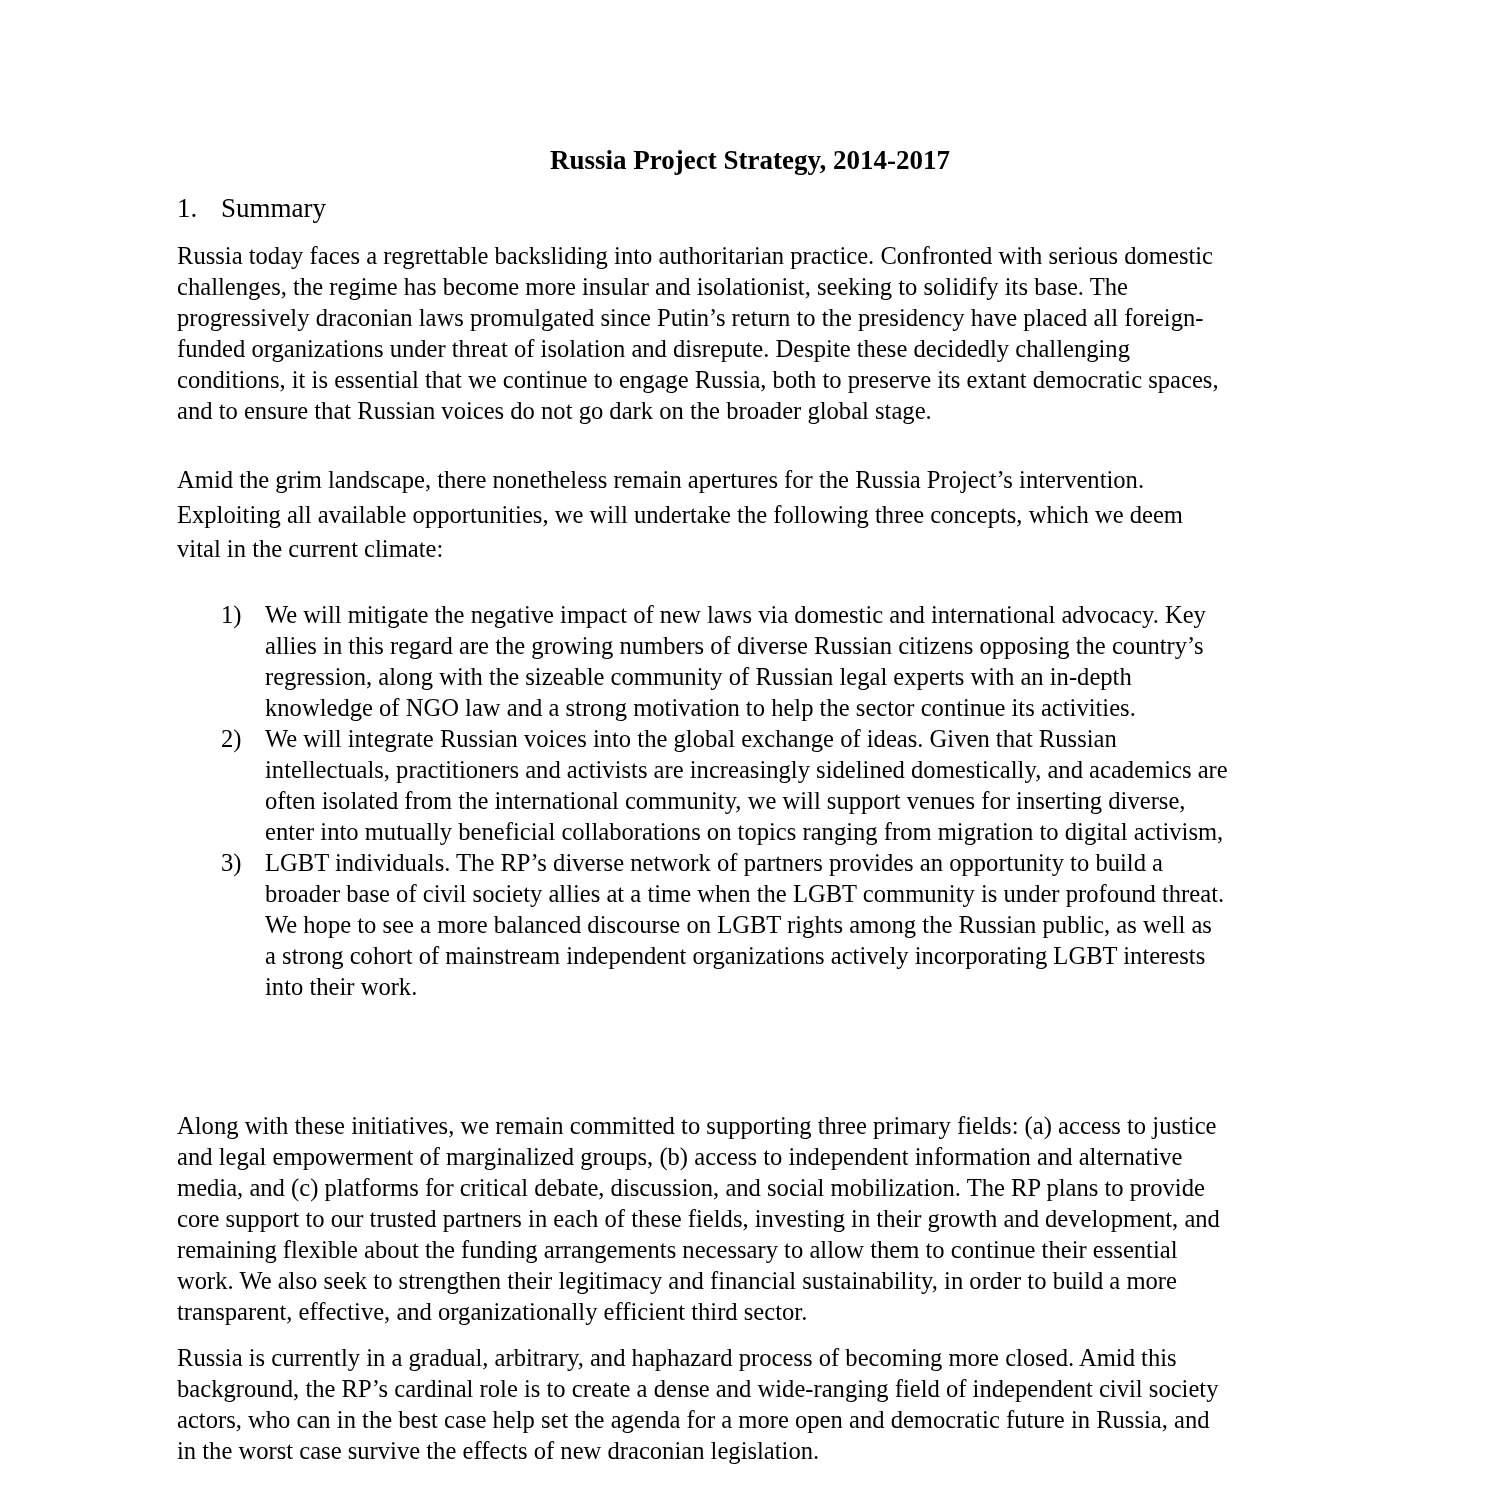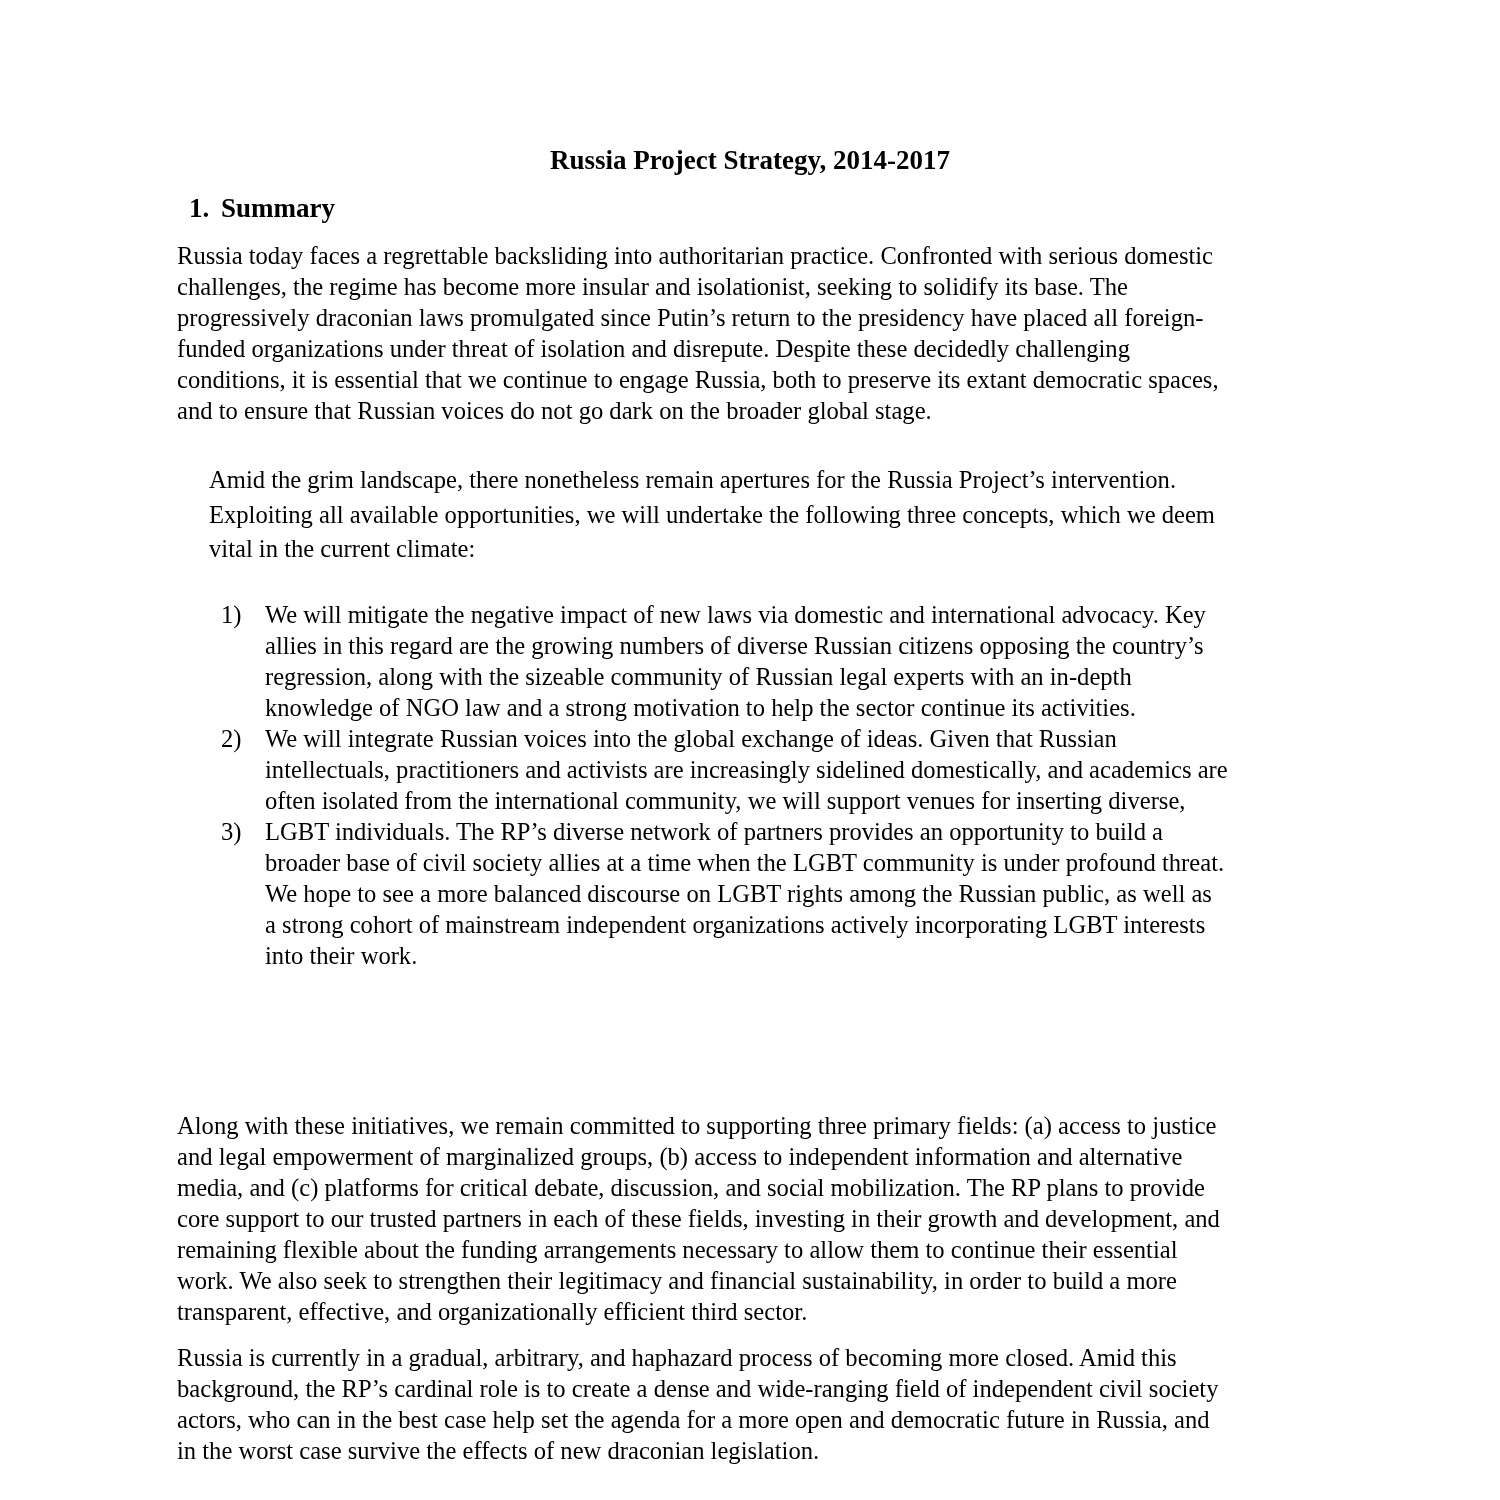--- a/index.html
+++ b/index.html
@@ -1,26 +1,26 @@
 <!DOCTYPE html>
 <html><head>
 <meta charset="utf-8">
 <style>
   html, body { margin: 0; padding: 0; background: #ffffff; }
   body { width: 1500px; height: 1500px; position: relative; overflow: hidden;
          font-family: "Liberation Serif", "DejaVu Serif", serif; color: #000000; }
   .page { position: absolute; left: 0; top: 0; width: 1500px; height: 1500px; background: #ffffff; }
   .title { position: absolute; left: 0; width: 1500px; top: 143px; text-align: center;
            font-weight: bold; font-size: 27px; line-height: 34px; }
-  .heading { position: absolute; left: 177px; top: 191px; font-weight: bold; font-size: 27px; line-height: 34px; white-space: nowrap; text-align: center; }
+  .heading { position: absolute; left: 177px; top: 191px; font-weight: normal; font-size: 27px; line-height: 34px; white-space: nowrap; }
   .heading .num { display: inline-block; width: 44px; }
   .para { position: absolute; left: 177px; width: 1160px; font-size: 24.6px; }
   .line { display: block; white-space: nowrap; }
   .p1 { top: 240px; line-height: 31px; font-family: Liberation Serif, serif; }
-  .p2 { top: 463px; line-height: 34.5px; margin-left: 32px; }
+  .p2 { top: 463px; line-height: 34.5px; }
   .list { position: absolute; left: 221px; top: 599px; width: 1110px; font-size: 24.6px; line-height: 31px; }
   .item { position: relative; padding-left: 44px; }
   .item .marker { position: absolute; left: 0; top: 0; }
   .p3 { top: 1110px; line-height: 31px; }
   .p4 { top: 1342px; line-height: 31px; }
 </style>
 </head>
 <body>
 
 <div class="page">
@@ -52,20 +52,21 @@
       <span class="line">We will mitigate the negative impact of new laws via domestic and international advocacy. Key</span>
       <span class="line">allies in this regard are the growing numbers of diverse Russian citizens opposing the country’s</span>
       <span class="line">regression, along with the sizeable community of Russian legal experts with an in-depth</span>
       <span class="line">knowledge of NGO law and a strong motivation to help the sector continue its activities.</span>
     </div>
     <div class="item">
       <span class="marker">2)</span>
       <span class="line">We will integrate Russian voices into the global exchange of ideas. Given that Russian</span>
       <span class="line">intellectuals, practitioners and activists are increasingly sidelined domestically, and academics are</span>
       <span class="line">often isolated from the international community, we will support venues for inserting diverse,</span>
+      <span class="line">enter into mutually beneficial collaborations on topics ranging from migration to digital activism,</span>
     </div>
     <div class="item">
       <span class="marker">3)</span>
       <span class="line">LGBT individuals. The RP’s diverse network of partners provides an opportunity to build a</span>
       <span class="line">broader base of civil society allies at a time when the LGBT community is under profound threat.</span>
       <span class="line">We hope to see a more balanced discourse on LGBT rights among the Russian public, as well as</span>
       <span class="line">a strong cohort of mainstream independent organizations actively incorporating LGBT interests</span>
       <span class="line">into their work.</span>
     </div>
   </div>

